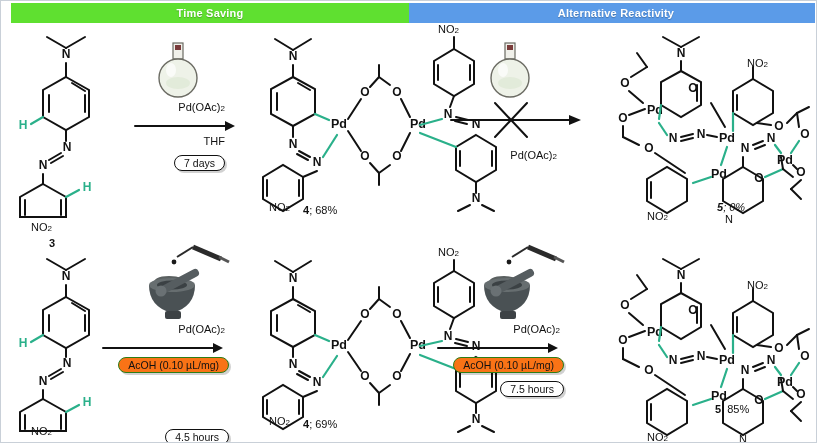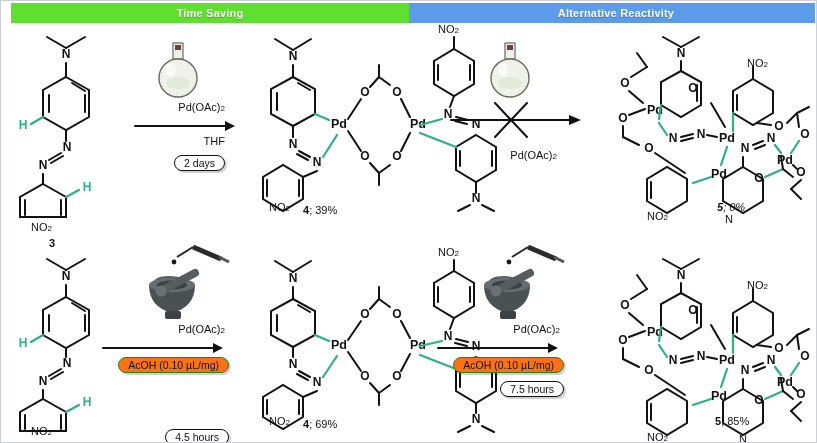--- a/index.html
+++ b/index.html
@@ -90,21 +90,21 @@
       <span>Pd(OAc)</span><span style="font-size:8px;">2</span>
     </div>
     <svg width="100" height="14" viewBox="0 0 100 14" style="position:absolute;left:-4px;top:80px;">
       <line class="bond" x1="0" y1="7" x2="90" y2="7"></line>
       <polygon points="90,2 100,7 90,12" fill="#111"></polygon>
     </svg>
     <div class="cond" style="left:0;top:96px;width:86px;">
       <span>THF</span>
     </div>
     <div class="cond" style="left:0;top:116px;width:86px;">
-      <span class="pill">2 days</span>
+      <span class="pill">7 days</span>
     </div>
   </div>
 
   <div class="cell" style="left:252px;top:26px;">
     <svg width="175" height="185" viewBox="0 0 175 185" aria-label="dinuclear Pd complex 4">
 
       <line class="bond" x1="22" y1="12" x2="40" y2="23"></line>
       <line class="bond" x1="58" y1="12" x2="40" y2="23"></line>
       <text class="atom" x="40" y="30">N</text>
       <line class="bond" x1="40" y1="38" x2="40" y2="50"></line>
@@ -170,21 +170,21 @@
       <line class="bond" x1="76" y1="178" x2="88" y2="184"></line>
     </svg>
     <div class="lbl" style="left:32px;top:-4px;">
       <span>NO</span><span style="font-size:8px;">2</span>
     </div>
   </div>
   <div class="lbl" style="left:268px;top:200px;">
     NO<span style="font-size:8px;">2</span>
   </div>
   <div class="lbl" style="left:302px;top:203px;">
-    <b>4</b><span>;&nbsp;</span><span>39%</span>
+    <b>4</b><span>;&nbsp;</span><span>68%</span>
   </div>
 
   <div class="cell" style="left:470px;top:38px;">
     <svg width="80" height="62" viewBox="0 0 80 62">
       <rect x="34" y="4" width="10" height="16" fill="#f0f0ea" stroke="#6b6b63" stroke-width="1.2"></rect>
       <rect x="36" y="6" width="6" height="5" fill="#7a3b3b"></rect>
       <circle cx="39" cy="39" r="19" fill="#eef2e8" stroke="#6b6b63" stroke-width="1.4"></circle>
       <ellipse cx="39" cy="44" rx="12" ry="6" fill="#dfe8d6" opacity=".8"></ellipse>
       <ellipse cx="32" cy="31" rx="5" ry="7" fill="#fff" opacity=".7"></ellipse>
     </svg>
@@ -514,17 +514,17 @@
       <line class="bond" x1="168" y1="140" x2="166" y2="128"></line>
     </svg>
     <div class="lbl" style="left:132px;top:28px;">
       NO<span style="font-size:8px;">2</span>
     </div>
     <div class="lbl" style="left:32px;top:180px;">
       NO<span style="font-size:8px;">2</span>
     </div>
     <div class="lbl" style="left:124px;top:182px;">N</div>
   </div>
-  <div class="lbl" style="left:714px;top:414px;">
+  <div class="lbl" style="left:714px;top:402px;">
     <b>5</b><span>;&nbsp;</span><span>85%</span>
   </div>
 
 </div>
 
 </body></html>

